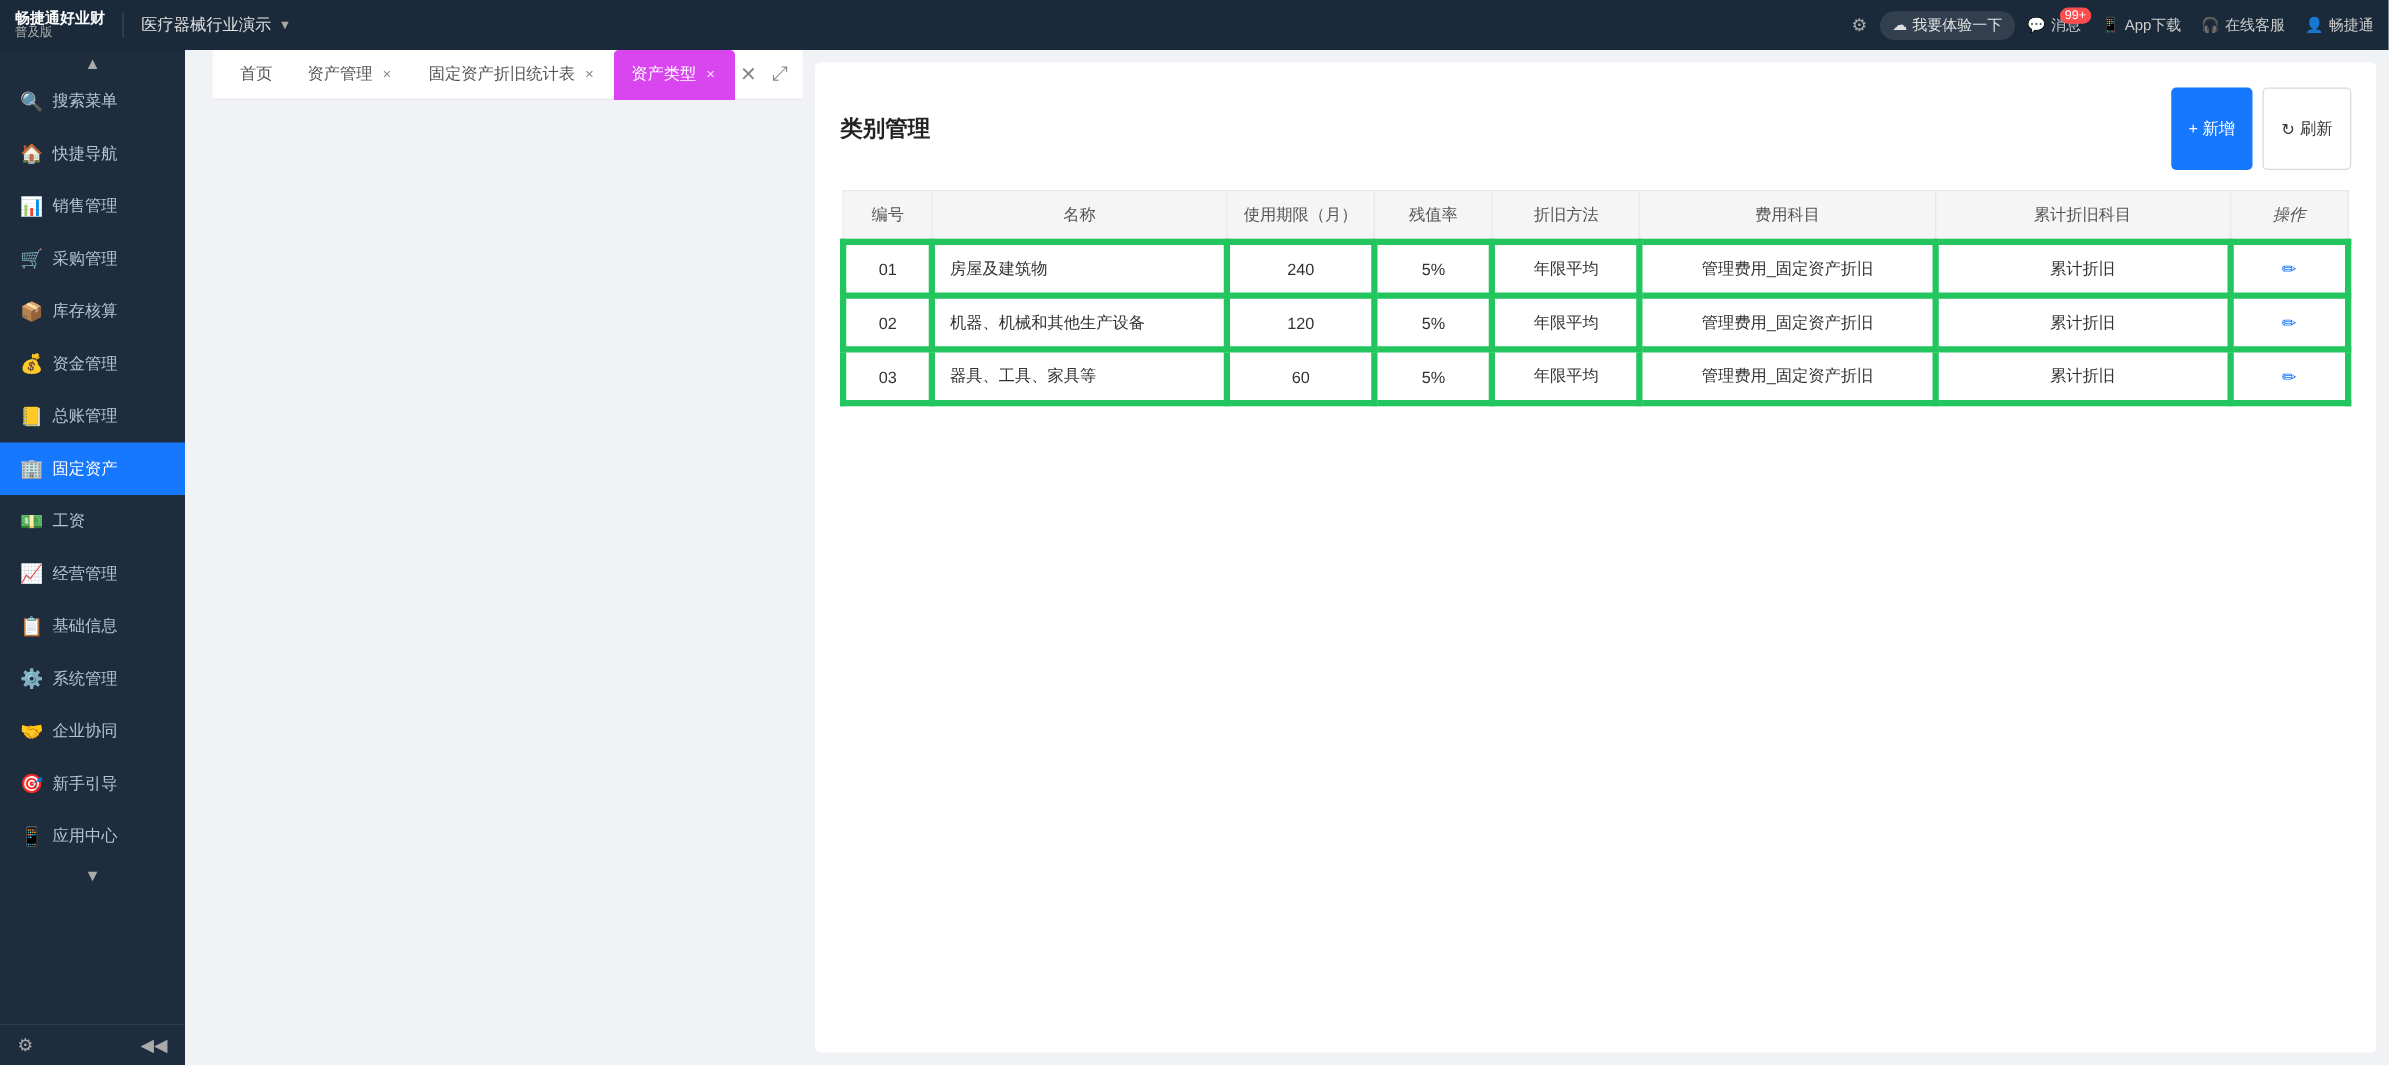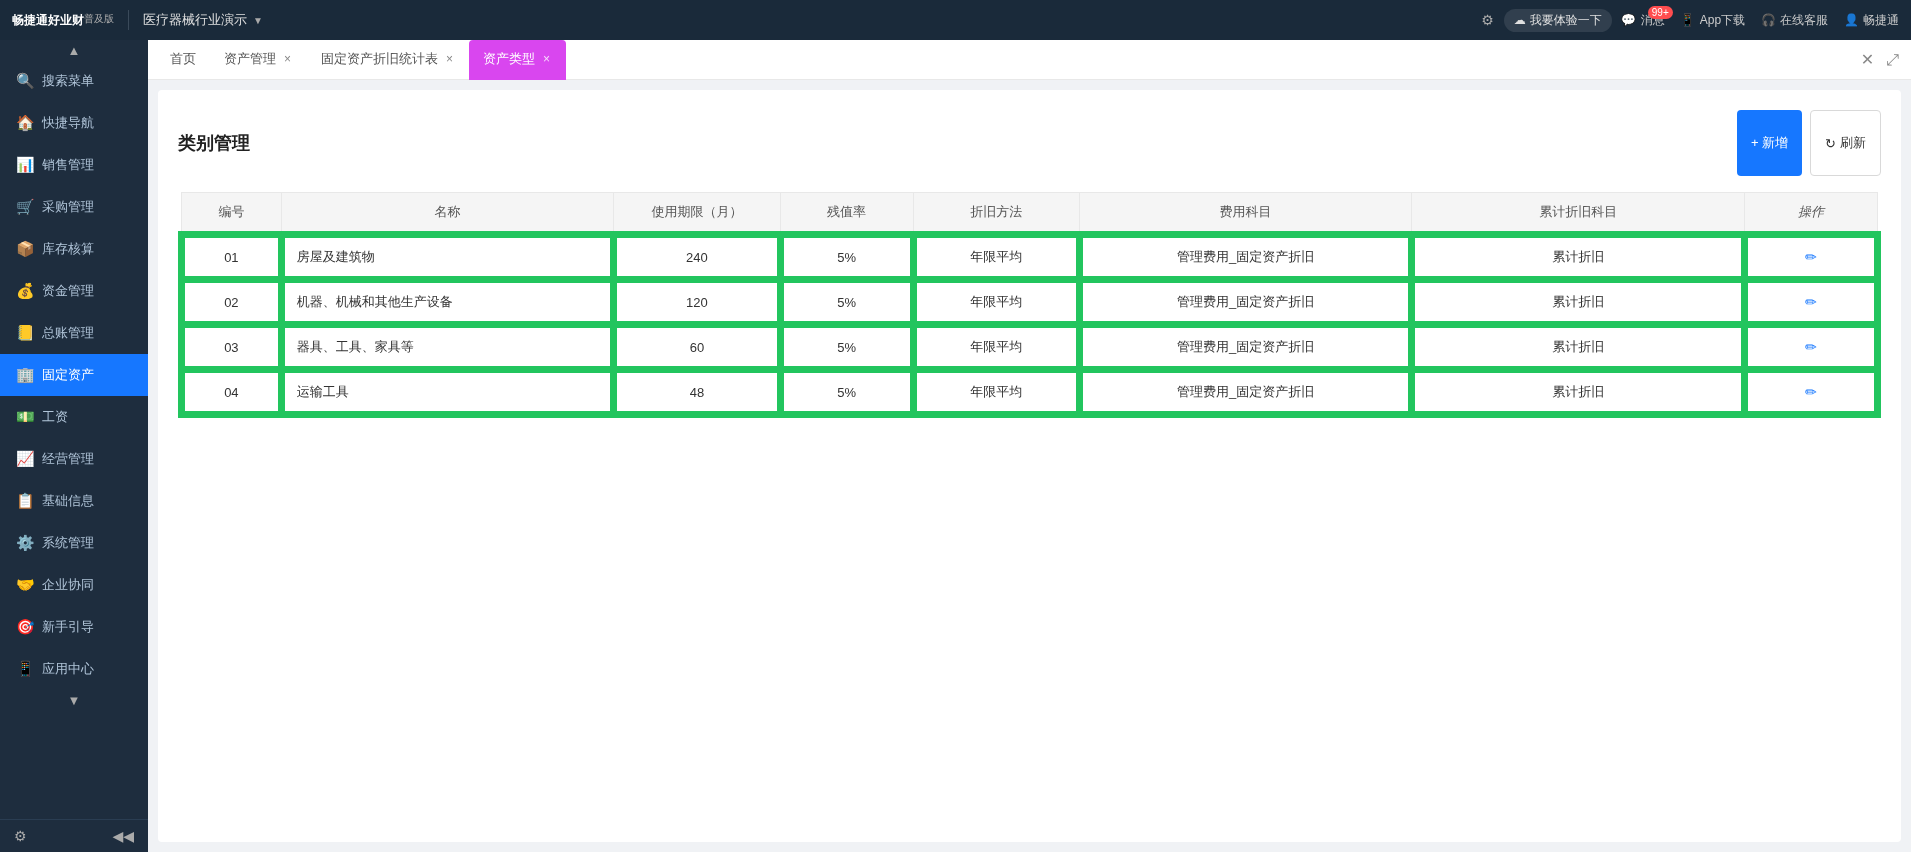--- a/index.html
+++ b/index.html
@@ -14,21 +14,21 @@
       padding: 0 12px;
       gap: 10px;
       flex-shrink: 0;
     }
     .top-bar-logo {
       color: #fff;
       font-size: 12px;
       font-weight: bold;
       white-space: nowrap;
       display: flex;
-      flex-direction: row;
+      flex-direction: column;
       line-height: 1.2;
     }
     .top-bar-logo .version { font-size: 10px; color: #aaa; font-weight: normal; }
     .top-bar-separator { width: 1px; height: 20px; background: #3a4a5a; margin: 0 4px; }
     .top-bar-company {
       color: #e0e0e0;
       font-size: 13px;
       display: flex;
       align-items: center;
       gap: 6px;
@@ -121,23 +121,24 @@
       align-items: center;
       justify-content: space-between;
       padding: 8px 14px;
     }
     .sidebar-bottom-icon { color: #aaa; cursor: pointer; font-size: 14px; }
 
     
     .content-area {
       flex: 1;
       display: flex;
-      flex-direction: column;
+      flex-direction: row;
       overflow: hidden;
       background: #f0f2f5;
+      margin-left: 22px;
     }
 
     
     .tab-bar {
       background: #fff;
       display: flex;
       align-items: center;
       padding: 0 8px;
       border-bottom: 1px solid #e8e8e8;
       height: 40px;
@@ -243,21 +244,21 @@
     .data-table th {
       background: #f5f5f5;
       color: #555;
       padding: 10px 8px;
       text-align: center;
       border: 1px solid #e8e8e8;
       font-weight: 500;
     }
     .data-table td {
       padding: 10px 12px;
-      border: 7px solid #22c55e;
+      border: 5px solid #22c55e;
       color: #333;
       text-align: center;
     }
     .td-name { text-align: left !important; }
     .td-link { color: #1677ff; cursor: pointer; }
     .edit-icon { color: #1677ff; cursor: pointer; font-size: 14px; }
     .col-no { width: 60px; }
     .col-name { width: 200px; }
     .col-period { width: 100px; }
     .col-residual { width: 80px; }
@@ -455,28 +456,18 @@
             <tr>
     <td>03</td>
     <td class="td-name td-link">器具、工具、家具等</td>
     <td>60</td>
     <td>5%</td>
     <td>年限平均</td>
     <td>管理费用_固定资产折旧</td>
     <td class="td-link">累计折旧</td>
     <td><span class="edit-icon">✏</span></td>
   </tr>
-            <tr>
-    <td>04</td>
-    <td class="td-name td-link">运输工具</td>
-    <td>48</td>
-    <td>5%</td>
-    <td>年限平均</td>
-    <td>管理费用_固定资产折旧</td>
-    <td class="td-link">累计折旧</td>
-    <td><span class="edit-icon">✏</span></td>
-  </tr>
           </tbody>
       </table>
 
     </div>
   </div>
 </div>
 
 </body></html>

